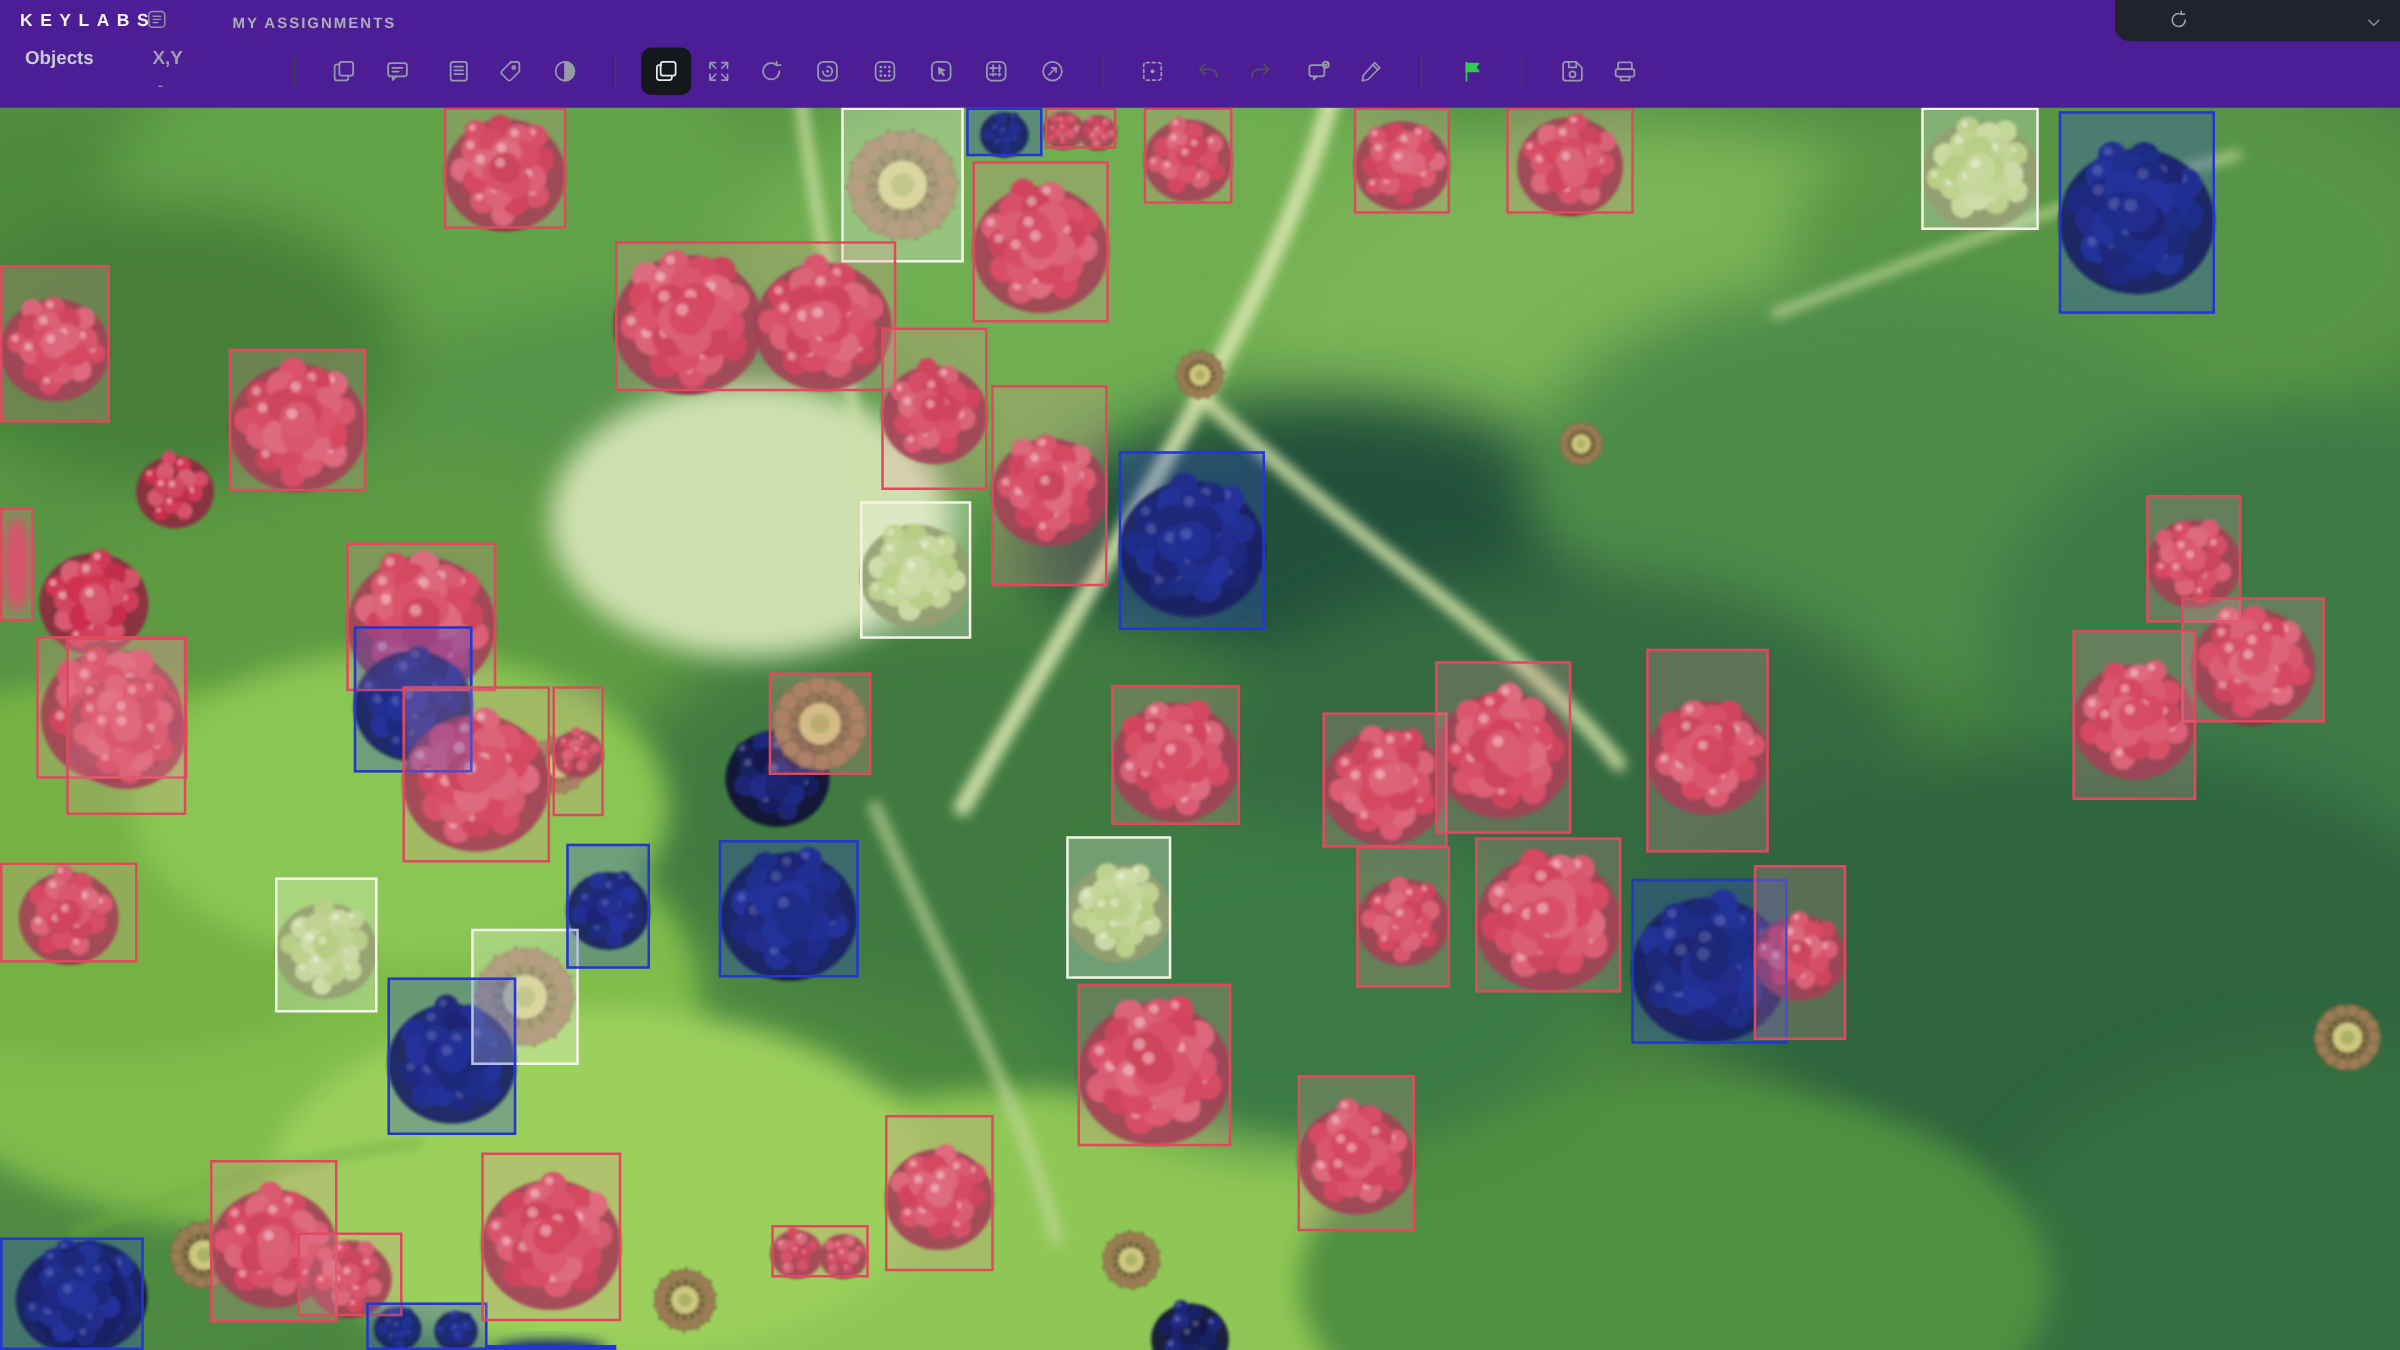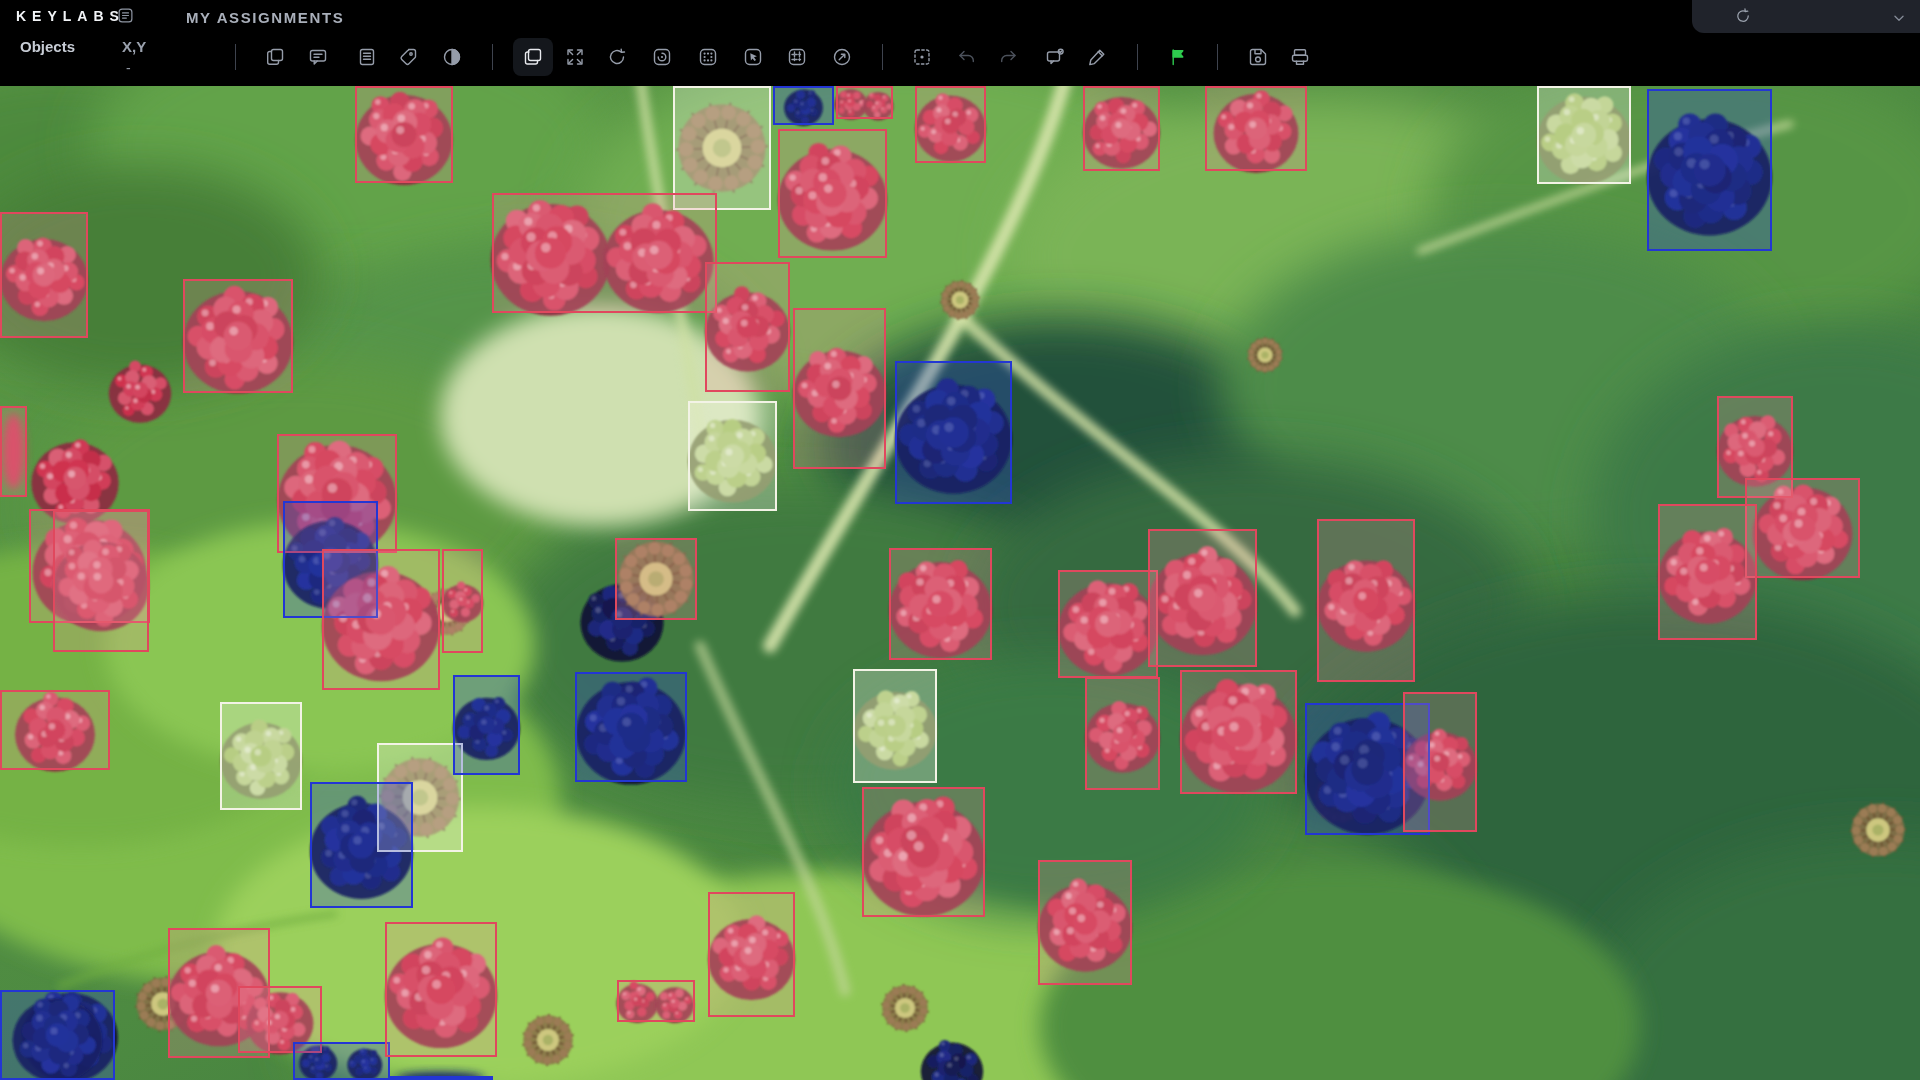--- a/index.html
+++ b/index.html
@@ -1,22 +1,22 @@
 <!DOCTYPE html>
 <html><head>
 <meta charset="utf-8">
 <style>
   html,body{margin:0;padding:0;background:#2b2e37;width:1920px;height:1080px;overflow:hidden;
     font-family:"Liberation Sans", sans-serif;-webkit-font-smoothing:antialiased;}
   .app{position:relative;width:1920px;height:1080px;}
   
-  .topbar{position:absolute;left:0;top:0;width:1920px;height:86px;background:#000000;z-index:5;}
+  .topbar{position:absolute;left:0;top:0;width:1920px;height:86px;background:#4c1d95;z-index:5;}
   .brand{position:absolute;left:16px;top:8px;color:#f2f4f7;font-size:14px;font-weight:700;letter-spacing:6px;}
   .assign{position:absolute;left:117px;top:7px;display:flex;align-items:center;gap:8px;color:#a9afba;}
-  .assign .txt{font-size:15px;letter-spacing:1.6px;font-weight:600;padding-left:44px;}
+  .assign .txt{font-size:12px;letter-spacing:1.6px;font-weight:600;padding-left:44px;}
   .tab{position:absolute;top:38px;font-size:15px;color:#9aa1ad;font-weight:600;cursor:default;}
   .tab.active{color:#c7ccd5;}
   .tab-dash{position:absolute;top:60px;font-size:14px;color:#8e95a1;}
   .tdiv{position:absolute;top:44px;width:1px;height:26px;background:#3e434e;}
   .tbtn{position:absolute;top:38px;width:40px;height:38px;margin-left:-20px;display:flex;align-items:center;
     justify-content:center;border-radius:8px;color:#959ca9;cursor:pointer;}
   .tbtn svg{width:20px;height:20px;}
   .tbtn.active{background:#14171c;color:#e8eaee;}
   .tbtn.disabled{color:#4c525c;cursor:default;}
   .rpanel{position:absolute;right:0;top:0;width:228px;height:33px;background:#20232b;

